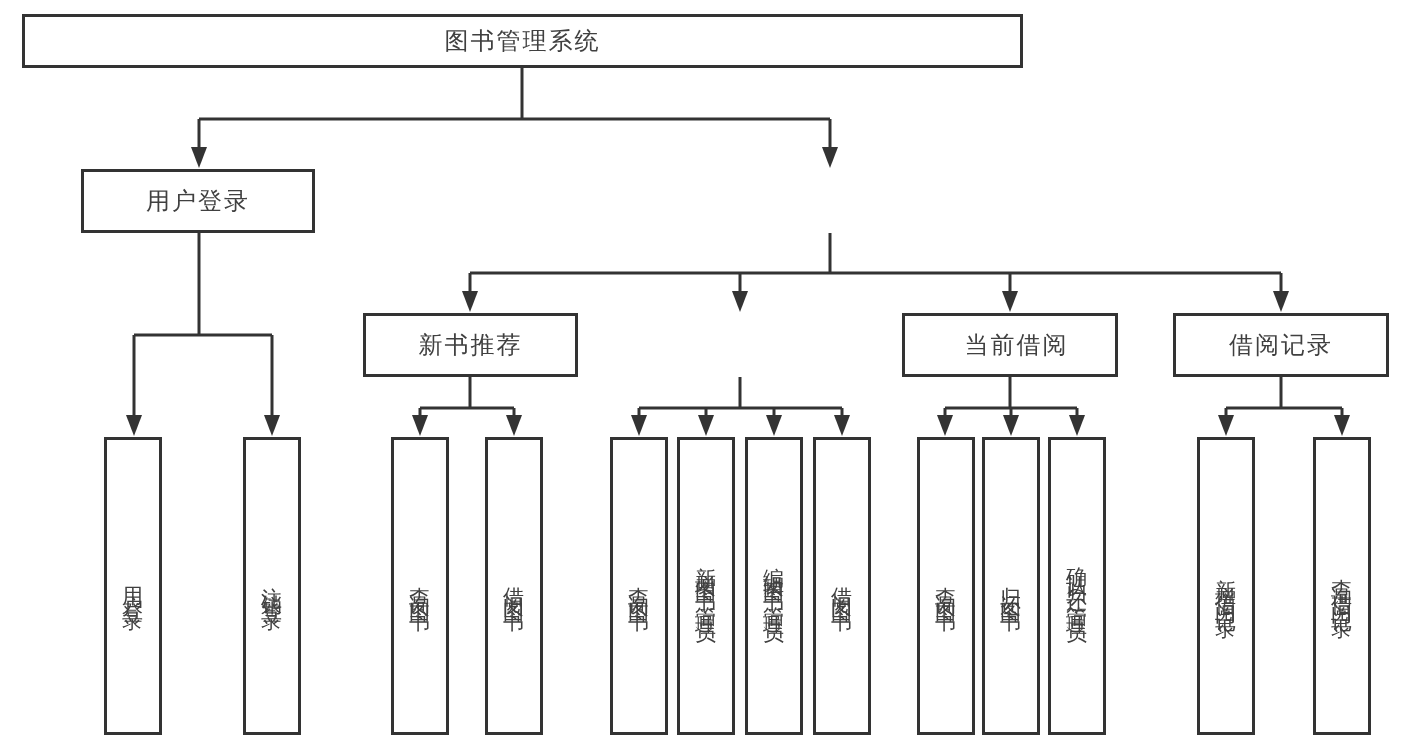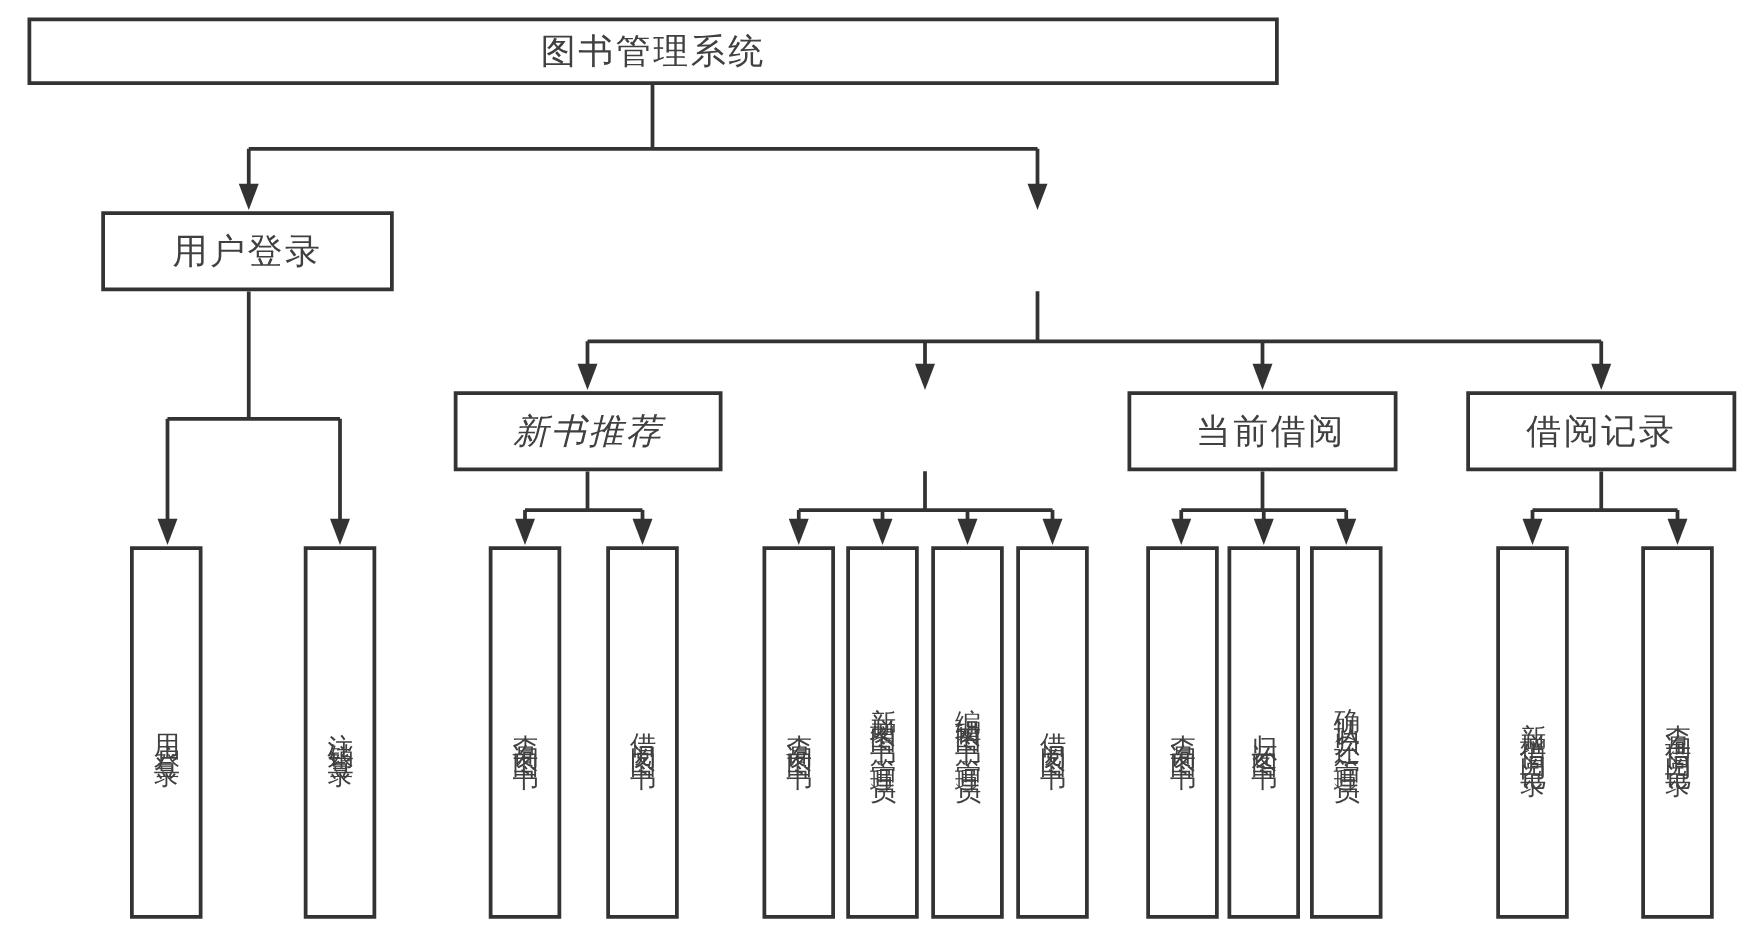--- a/index.html
+++ b/index.html
@@ -19,36 +19,36 @@
   .box{
     position:absolute;
     background:var(--fill);
     border:3px solid var(--line);
     color:var(--text);
     display:flex;
     align-items:center;
     justify-content:center;
     z-index:2;
   }
-  .hbox{font-size:28px;letter-spacing:2px;}
+  .hbox{font-size:24px;letter-spacing:2px;}
   .vbox{
     font-size:21px;
     writing-mode:vertical-rl;
     text-orientation:mixed;
     letter-spacing:8px;
     line-height:1;
     width:58px;
     top:437px;
     height:298px;
   }
   
   .root {left:22px; top:14px; width:1001px;height:54px;}
   .n-user{left:81px; top:169px;width:234px; height:64px;}
   .n-book{left:712px;top:169px;width:235px; height:64px;}
-  .n-rec {left:363px;top:313px;width:215px; height:64px;font-style:italic;}
+  .n-rec {left:363px;top:313px;width:215px; height:64px;}
   .n-bor {left:632px;top:313px;width:216px; height:64px;}
   .n-cur {left:902px;top:313px;width:216px; height:64px;padding-left:13px;}
   .n-log {left:1173px;top:313px;width:216px;height:64px;}
   
   .lf1 {left:104px;}
   .lf2 {left:243px;}
   .lf3 {left:391px;}
   .lf4 {left:485px;}
   .lf5 {left:610px;}
   .lf6 {left:677px;}

